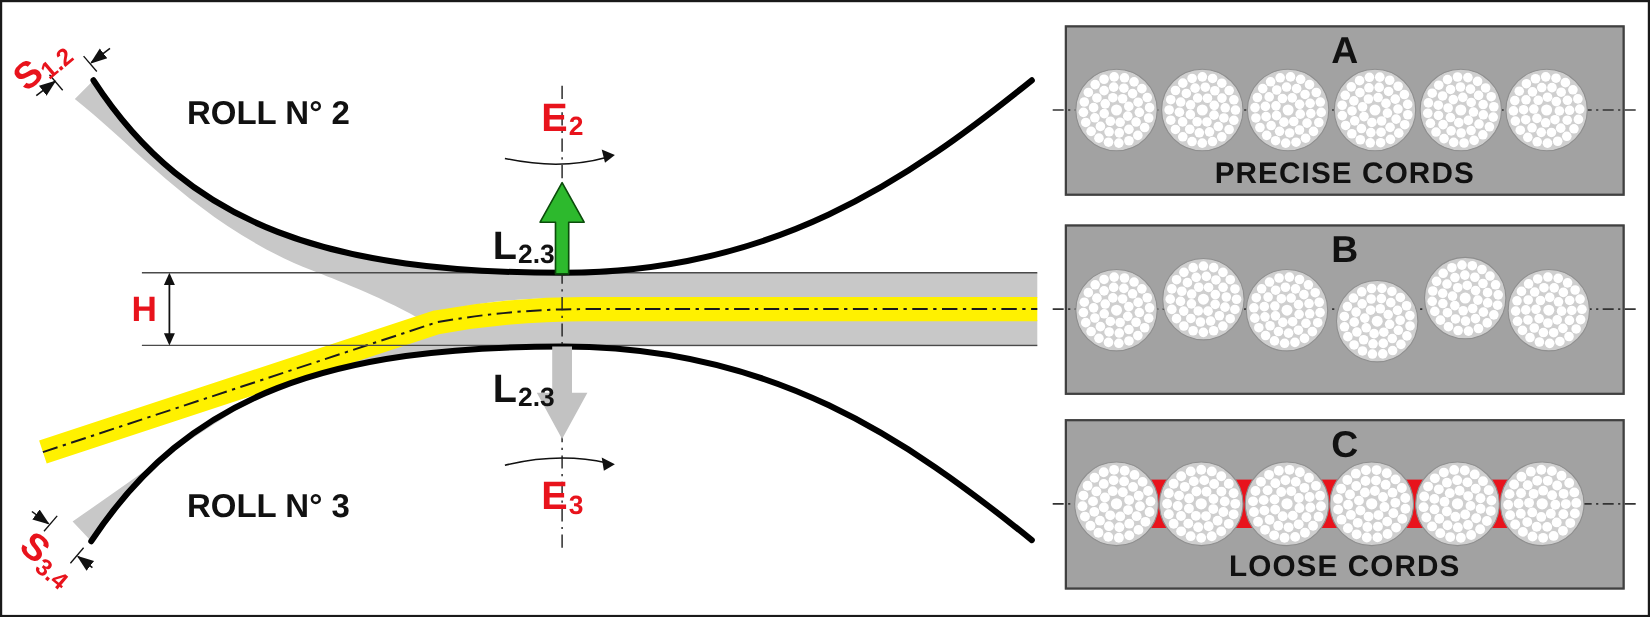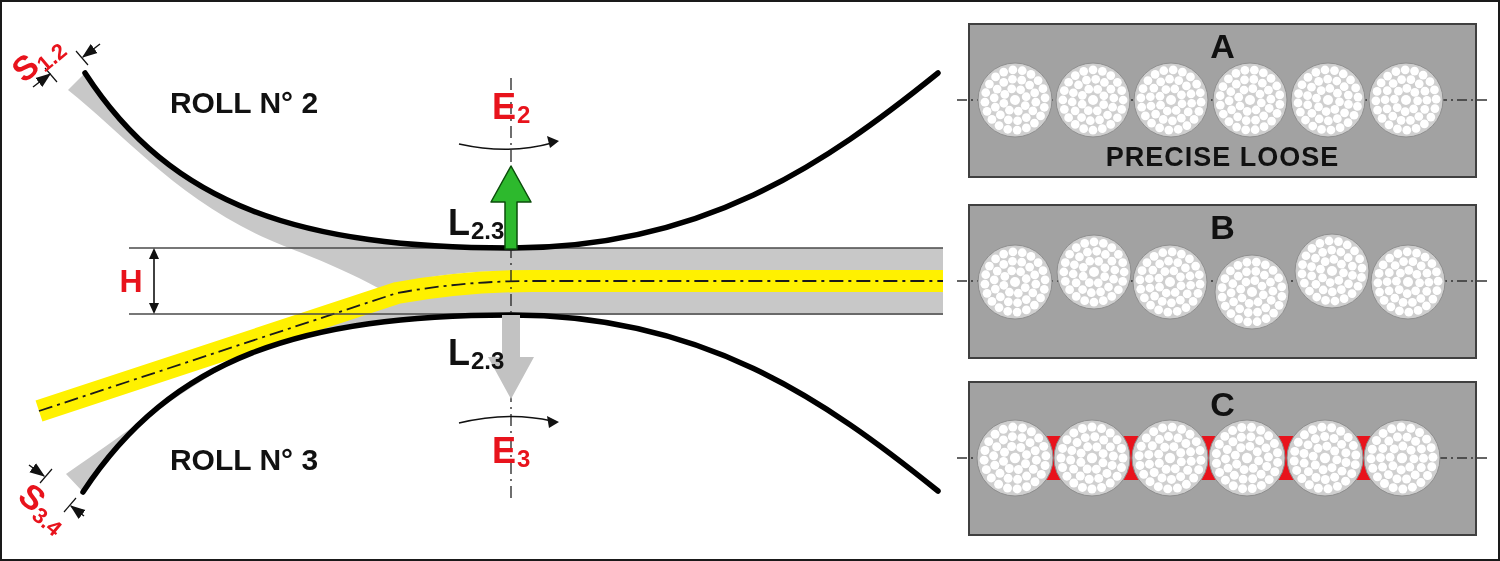--- a/index.html
+++ b/index.html
@@ -372,21 +372,21 @@
           <circle cx="407.57835512193117" cy="85.07641441312055" r="4.366" fill="#ffffff"></circle>
           <circle cx="405.85562613886697" cy="75.80046831307575" r="4.366" fill="#ffffff"></circle>
           <circle cx="407.08363849753306" cy="66.44616679735643" r="4.366" fill="#ffffff"></circle>
           <circle cx="411.14218579219806" cy="57.929174073572206" r="4.366" fill="#ffffff"></circle>
           <circle cx="417.63398913609836" cy="51.08319273090477" r="4.366" fill="#ffffff"></circle>
           <circle cx="425.9235855868794" cy="46.57835512193117" r="4.366" fill="#ffffff"></circle>
           <circle cx="435.1995316869243" cy="44.85562613886695" r="4.366" fill="#ffffff"></circle>
         </g>
       </svg>
     <div class="panel-letter">A</div>
-    <div class="panel-caption">PRECISE LOOSE</div>
+    <div class="panel-caption">PRECISE CORDS</div>
   </div>
 
   <div class="panel" style="top: 202px;">
     <svg width="505" height="151" viewBox="0 0 505 151">
         <line x1="-13" y1="75" x2="518" y2="75" stroke="#333" stroke-width="1.5" stroke-dasharray="10 4 2 4"></line>
         <g>
           <circle cx="45" cy="76" r="37" fill="#cfcfcf" stroke="#8f8f8f" stroke-width="1"></circle>
           <circle cx="45" cy="76" r="4.995" fill="#ffffff"></circle>
           <circle cx="55.2282247588323" cy="81.58770465243198" r="4.366" fill="#ffffff"></circle>
           <circle cx="48.28134323546818" cy="87.18355093747273" r="4.366" fill="#ffffff"></circle>
@@ -944,15 +944,16 @@
           <circle cx="402.810202557659" cy="85.34874993779948" r="4.484" fill="#ffffff"></circle>
           <circle cx="401.0409133318093" cy="75.82210259180752" r="4.484" fill="#ffffff"></circle>
           <circle cx="402.3021152136826" cy="66.21498211620388" r="4.484" fill="#ffffff"></circle>
           <circle cx="406.470352975771" cy="57.467800399884965" r="4.484" fill="#ffffff"></circle>
           <circle cx="413.137610464101" cy="50.43679253444274" r="4.484" fill="#ffffff"></circle>
           <circle cx="421.6512500622005" cy="45.81020255765903" r="4.484" fill="#ffffff"></circle>
           <circle cx="431.17789740819245" cy="44.0409133318093" r="4.484" fill="#ffffff"></circle>
         </g>
       </svg>
     <div class="panel-letter">C</div>
+    <div class="panel-caption">LOOSE CORDS</div>
   </div>
 
 </div>
 
 </body></html>

